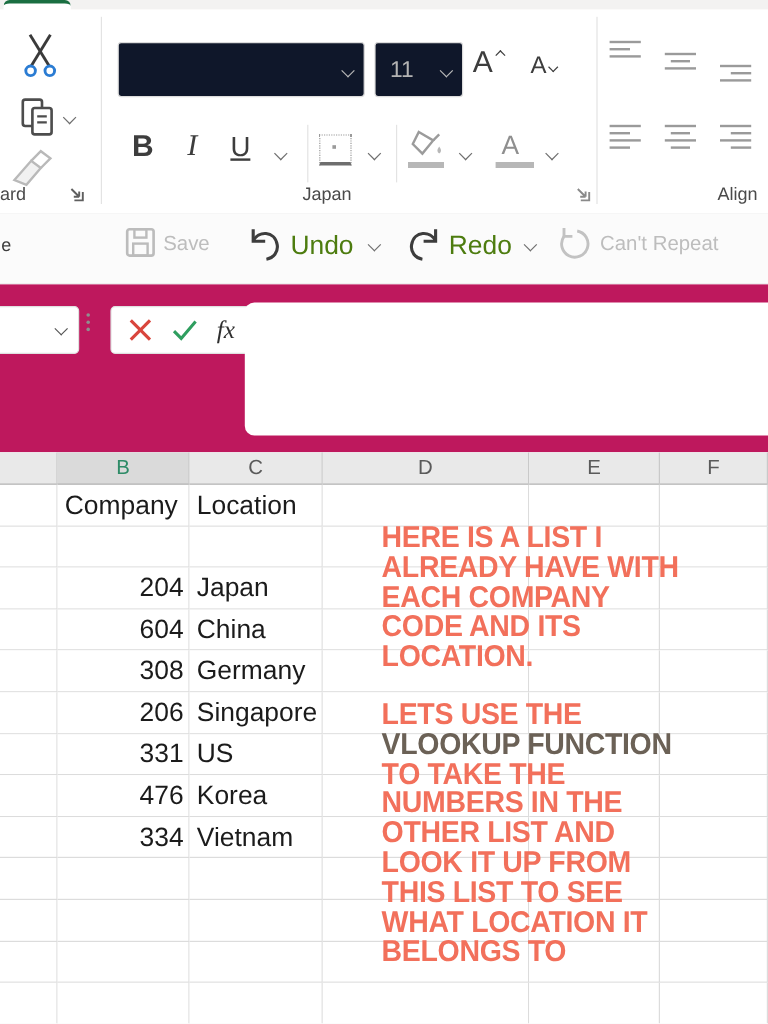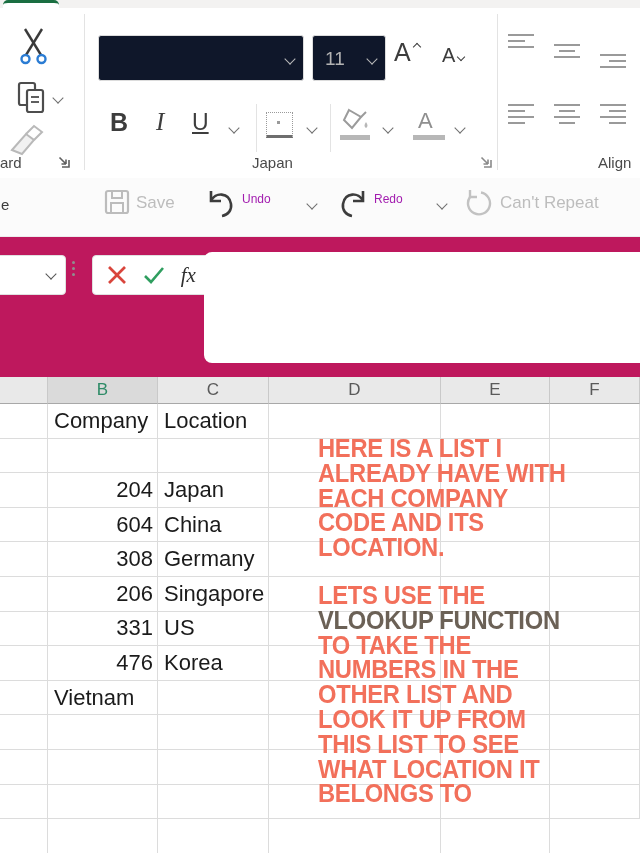--- a/index.html
+++ b/index.html
@@ -61,21 +61,21 @@
   .al-right span:nth-child(odd){width:100%;}
 
   
   .qat{position:absolute;top:178px;left:0;width:640px;height:58px;background:#fbfbfb;
        border-bottom:1px solid #ececec;}
   .qat .abs{position:absolute;}
   .toggle{position:absolute;left:11px;top:10px;width:71px;height:33px;border:1.5px solid #6b6b6b;
           border-radius:17px;background:#fff;box-sizing:border-box;}
   .toggle .knob{position:absolute;left:4px;top:3px;width:24px;height:24px;border-radius:50%;background:#4a4a4a;}
   .toggle .state{position:absolute;left:35px;top:6px;font-size:15px;color:#333;}
-  .qlabel{font-size:12px;color:#a21caf;}
+  .qlabel{font-size:22px;color:#4d7c0f;}
   .qlabel.dis{color:var(--disabled-text);font-size:17px;}
 
   
   .fband{position:absolute;top:237px;left:0;width:640px;height:140px;background:#be185d;}
   .namebox{position:absolute;left:-14px;top:18px;width:78px;height:38px;background:#fff;
            border:1px solid #e0e0e0;border-radius:4px;}
   .namebox .chev{position:absolute;right:10px;top:14px;border-color:#555;}
   .dots{position:absolute;left:72px;top:24px;display:flex;flex-direction:column;gap:3px;}
   .dots i{width:3px;height:3px;border-radius:50%;background:#8f8f8f;}
   .fxbox{position:absolute;left:92px;top:18px;width:104px;height:38px;background:#fff;
@@ -358,20 +358,21 @@
         <div class="cell"></div>
         <div class="cell"></div>
         <div class="cell"></div>
         <div class="cell"></div>
         <div class="cell num">476</div>
         <div class="cell">Korea</div>
         <div class="cell"></div>
         <div class="cell"></div>
         <div class="cell"></div>
         <div class="cell"></div>
+        <div class="cell num">334</div>
         <div class="cell">Vietnam</div>
         <div class="cell"></div>
         <div class="cell"></div>
         <div class="cell"></div>
         <div class="cell"></div>
         <div class="cell"></div>
         <div class="cell"></div>
         <div class="cell"></div>
         <div class="cell"></div>
         <div class="cell"></div>

